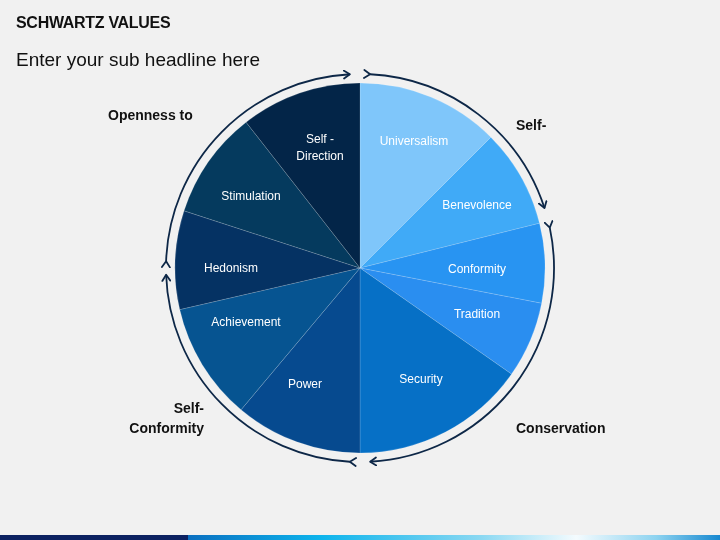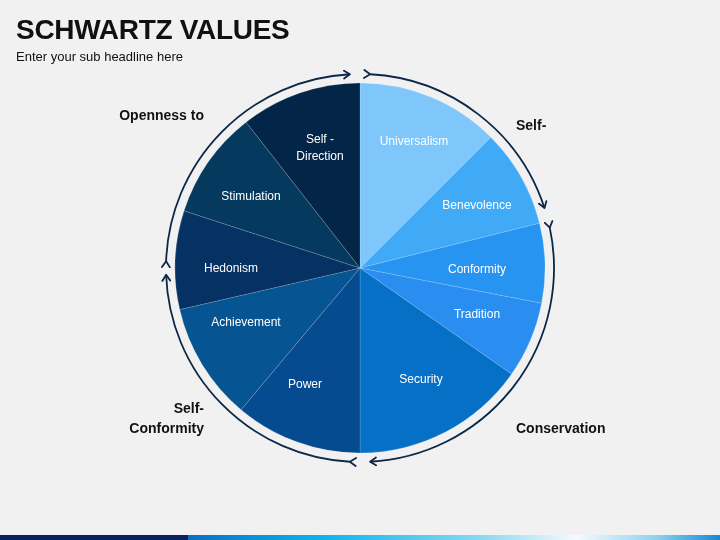--- a/index.html
+++ b/index.html
@@ -4,26 +4,26 @@
   <style>
     html, body { margin: 0; padding: 0; }
     body {
       width: 720px; height: 540px; overflow: hidden;
       background: #f1f1f1;
       font-family: "Liberation Sans", "DejaVu Sans", sans-serif;
       position: relative;
     }
     .title {
       position: absolute; left: 16px; top: 14px;
-      font-size: 28px; font-weight: bold; color: #111;
+      font-size: 16px; font-weight: bold; color: #111;
       letter-spacing: -0.3px;
     }
     .subtitle {
       position: absolute; left: 16px; top: 49px;
-      font-size: 13px; color: #111; text-align: center;
+      font-size: 19px; color: #111; text-align: center;
     }
     svg.diagram { position: absolute; left: 0; top: 0; }
     .slice-label {
       font-family: "Liberation Sans", "DejaVu Sans", sans-serif;
       font-size: 12px; fill: #ffffff;
     }
     .group-label {
       position: absolute;
       font-size: 14px; font-weight: bold; color: #111;
       line-height: 20px;
@@ -75,21 +75,21 @@
       <text class="slice-label" text-anchor="middle" x="320" y="143"><tspan x="320">Self -</tspan><tspan x="320" dy="17">Direction</tspan></text>
     </g>
   <g id="arrows">
       <path d="M370.1531755111311,74.26587025761268 A194,194 0 0 1 544.5049641612597,208.0507030912602" fill="none" stroke="#0d2747" stroke-width="1.8" marker-start="url(#arrowhead)" marker-end="url(#arrowhead)"></path>
       <path d="M549.7606345423583,227.6651319813547 A194,194 0 0 1 370.1531755111311,461.7341297423873" fill="none" stroke="#0d2747" stroke-width="1.8" marker-start="url(#arrowhead)" marker-end="url(#arrowhead)"></path>
       <path d="M349.84682448886895,461.7341297423873 A194,194 0 0 1 166.11817955829542,274.77050236028515" fill="none" stroke="#0d2747" stroke-width="1.8" marker-start="url(#arrowhead)" marker-end="url(#arrowhead)"></path>
       <path d="M166.11817955829542,261.22949763971485 A194,194 0 0 1 349.84682448886883,74.26587025761268" fill="none" stroke="#0d2747" stroke-width="1.8" marker-start="url(#arrowhead)" marker-end="url(#arrowhead)"></path>
     </g>
 </svg>
 
-<div class="group-label" style="left:108px; top:105px; text-align:right; width:96px;">
+<div class="group-label" style="left:108px; top:105px; width:96px;">
   <div>Openness to</div>
 </div>
 <div class="group-label" style="left:516px; top:115px; text-align:left;">
   <div>Self-</div>
 </div>
 <div class="group-label" style="left:516px; top:418px; text-align:left;">
   <div>Conservation</div>
 </div>
 <div class="group-label" style="left:100px; top:398px; text-align:right; width:104px;">
   <div>Self-</div>

